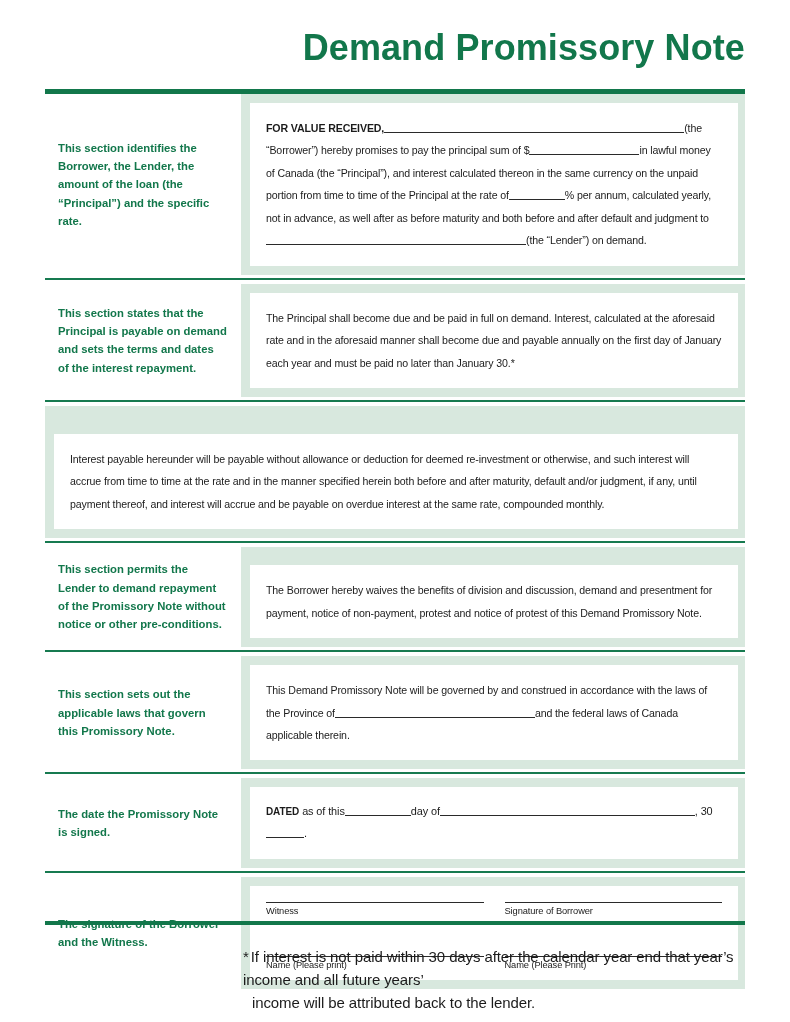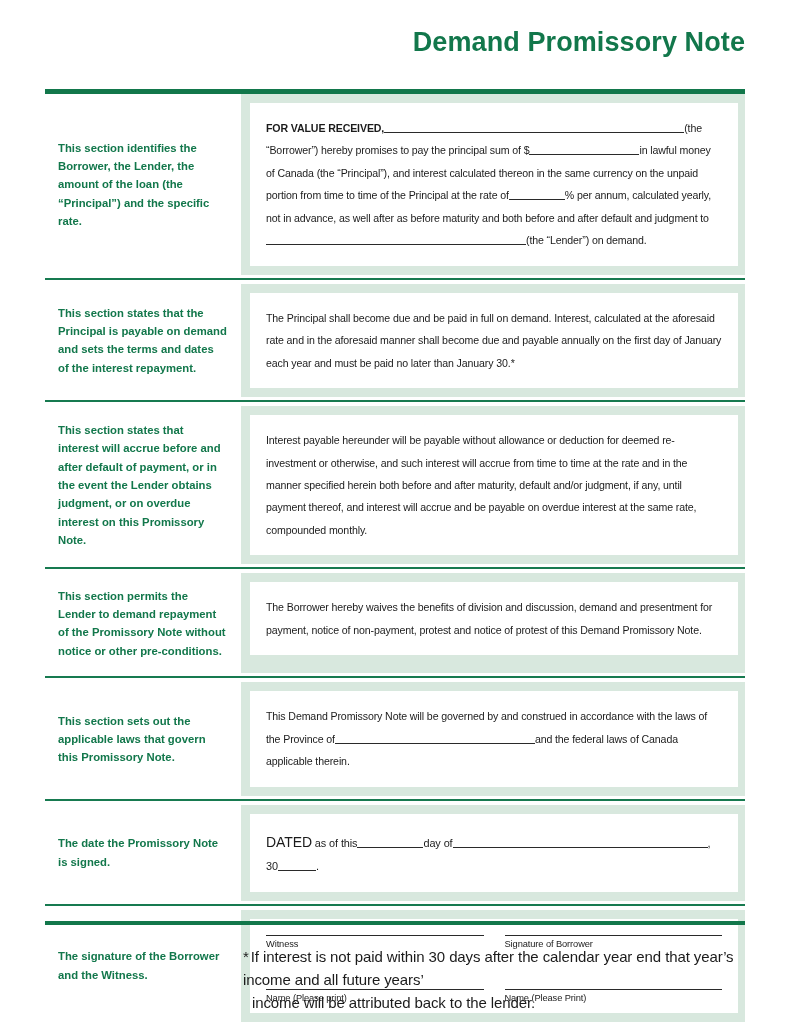--- a/index.html
+++ b/index.html
@@ -26,21 +26,21 @@
   .title-bar {
     position: absolute;
     top: 28px;
     left: 45px;
     right: 45px;
     text-align: right;
   }
   .doc-title {
     margin: 0;
     font-family: "Liberation Sans", sans-serif;
-    font-size: 27px;
+    font-size: 36px;
     font-weight: bold;
     color: #12774b;
     letter-spacing: 0.1px;
     line-height: 1.1;
   }
 
   
   .rule-top {
     position: absolute;
     left: 45px;
@@ -85,21 +85,21 @@
     line-height: 1.62;
     margin: 0;
   }
 
   .sec-right {
     flex: 1 1 auto;
     background: #d8e8de;
     padding: 9px 7px 9px 9px;
     box-sizing: border-box;
     display: flex;
-    align-items: flex-start;
+    align-items: flex-end;
   }
 
   .sec-card {
     background: #ffffff;
     width: 100%;
     box-sizing: border-box;
     padding: 14px 16px 14px 16px;
     display: flex;
     flex-direction: column;
     justify-content: center;
@@ -152,22 +152,22 @@
     z-index: -1;
   }
 
   
   .dated-line {
     font-size: 10.9px;
     color: #1b1b1b;
     letter-spacing: -0.1px;
   }
   .dated-line .lead {
-    font-weight: normal;
-    font-size: 14px;
+    font-weight: bold;
+    font-size: 10px;
   }
 
   
   .sig-card {
     padding: 16px 16px 10px 16px;
     justify-content: flex-start;
   }
   .sig-row {
     display: flex;
     gap: 21px;
@@ -245,23 +245,20 @@
       <div class="sec-right">
         <div class="sec-card">
           <p class="clause">The Principal shall become due and be paid in full on demand. Interest, calculated at the aforesaid rate and in the aforesaid manner shall become due and payable annually on the first day of January each year and must be paid no later than January 30.*</p>
         </div>
       </div>
     </div>
 
     <div class="sec-sep"></div>
 
     <div class="section" style="min-height:132px;">
-      <div class="sec-left">
-        <p class="sec-note">This section states that interest will accrue before and after default of payment, or in the event the Lender obtains judgment, or on overdue interest on this Promissory Note.</p>
-      </div>
       <div class="sec-right">
         <div class="sec-card">
           <p class="clause">Interest payable hereunder will be payable without allowance or deduction for deemed re-investment or otherwise, and such interest will accrue from time to time at the rate and in the manner specified herein both before and after maturity, default and/or judgment, if any, until payment thereof, and interest will accrue and be payable on overdue interest at the same rate, compounded monthly.</p>
         </div>
       </div>
     </div>
 
     <div class="sec-sep"></div>
 
     <div class="section" style="min-height:100px;">

